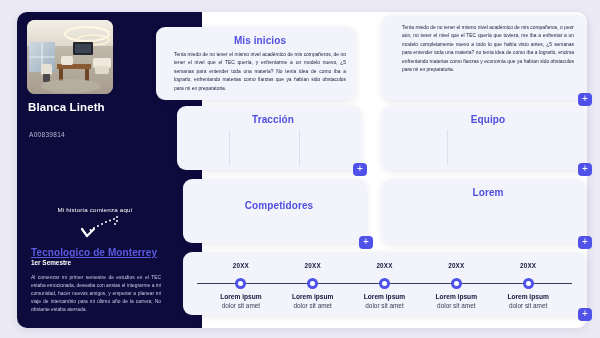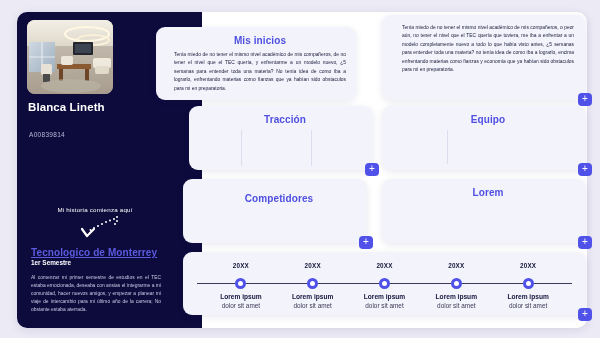--- a/index.html
+++ b/index.html
@@ -262,35 +262,35 @@
     <div class="card" style="left:-17px; top:15px; width:200px; height:73px;">
       <div class="card-title" style="margin-top:8px;">Mis inicios</div>
       <div class="card-body" style="margin:5px 10px 0 10px;">Tenía miedo de no tener el mismo nivel académico de mis compañeros, de no tener el nivel que el TEC quería, y enfrentarme a un modelo nuevo, ¿5 semanas para entender toda una materia? No tenía idea de como iba a lograrlo, enfrentando materias como fianzas que ya habían sido obstaculos para mi en preparatoria.</div>
     </div>
 
     <div class="card" style="left:209px; top:3px; width:204px; height:85px;">
       <div class="card-body" style="margin:9px 12px 0 12px;">Tenía miedo de no tener el mismo nivel académico de mis compañeros, o peor aún, no tener el nivel que el TEC quería que tuviera, me iba a enfrentar a un modelo completamente nuevo a todo lo que había visto antes, ¿5 semanas para entender toda una materia? no tenía idea de como iba a lograrlo, encima enfrentando materias como fianzas y economía que ya habían sido obstaculos para mi en preparatoria.</div>
       <div class="plus" style="right:-6px; bottom:-6px;">+</div>
     </div>
 
-    <div class="card" style="left:16px; top:94px; width:184px; height:64px;">
+    <div class="card" style="left:4px; top:94px; width:184px; height:64px;">
       <div class="card-title" style="margin-top:8px;">Tracción</div>
       <div class="vline" style="left:52px; top:24px; height:36px;"></div>
       <div class="vline" style="left:122px; top:24px; height:36px;"></div>
       <div class="plus" style="right:-6px; bottom:-6px;">+</div>
     </div>
 
     <div class="card" style="left:209px; top:94px; width:204px; height:64px;">
       <div class="card-title" style="margin-top:8px;">Equipo</div>
       <div class="vline" style="left:65px; top:24px; height:34px;"></div>
       <div class="plus" style="right:-6px; bottom:-6px;">+</div>
     </div>
 
     <div class="card" style="left:10px; top:167px; width:184px; height:64px;">
-      <div class="card-title" style="margin-top:14px;">Competidores</div>
+      <div class="card-title" style="margin-top:21px;">Competidores</div>
       <div class="plus" style="right:-6px; bottom:-6px;">+</div>
     </div>
 
     <div class="card" style="left:209px; top:167px; width:204px; height:64px;">
       <div class="card-title" style="margin-top:8px;">Lorem</div>
       <div class="plus" style="right:-6px; bottom:-6px;">+</div>
     </div>
 
     <div class="card" style="left:10px; top:240px; width:403px; height:63px;">
       <div class="tl-axis" style="left:14px; right:14px; top:31px;"></div>

